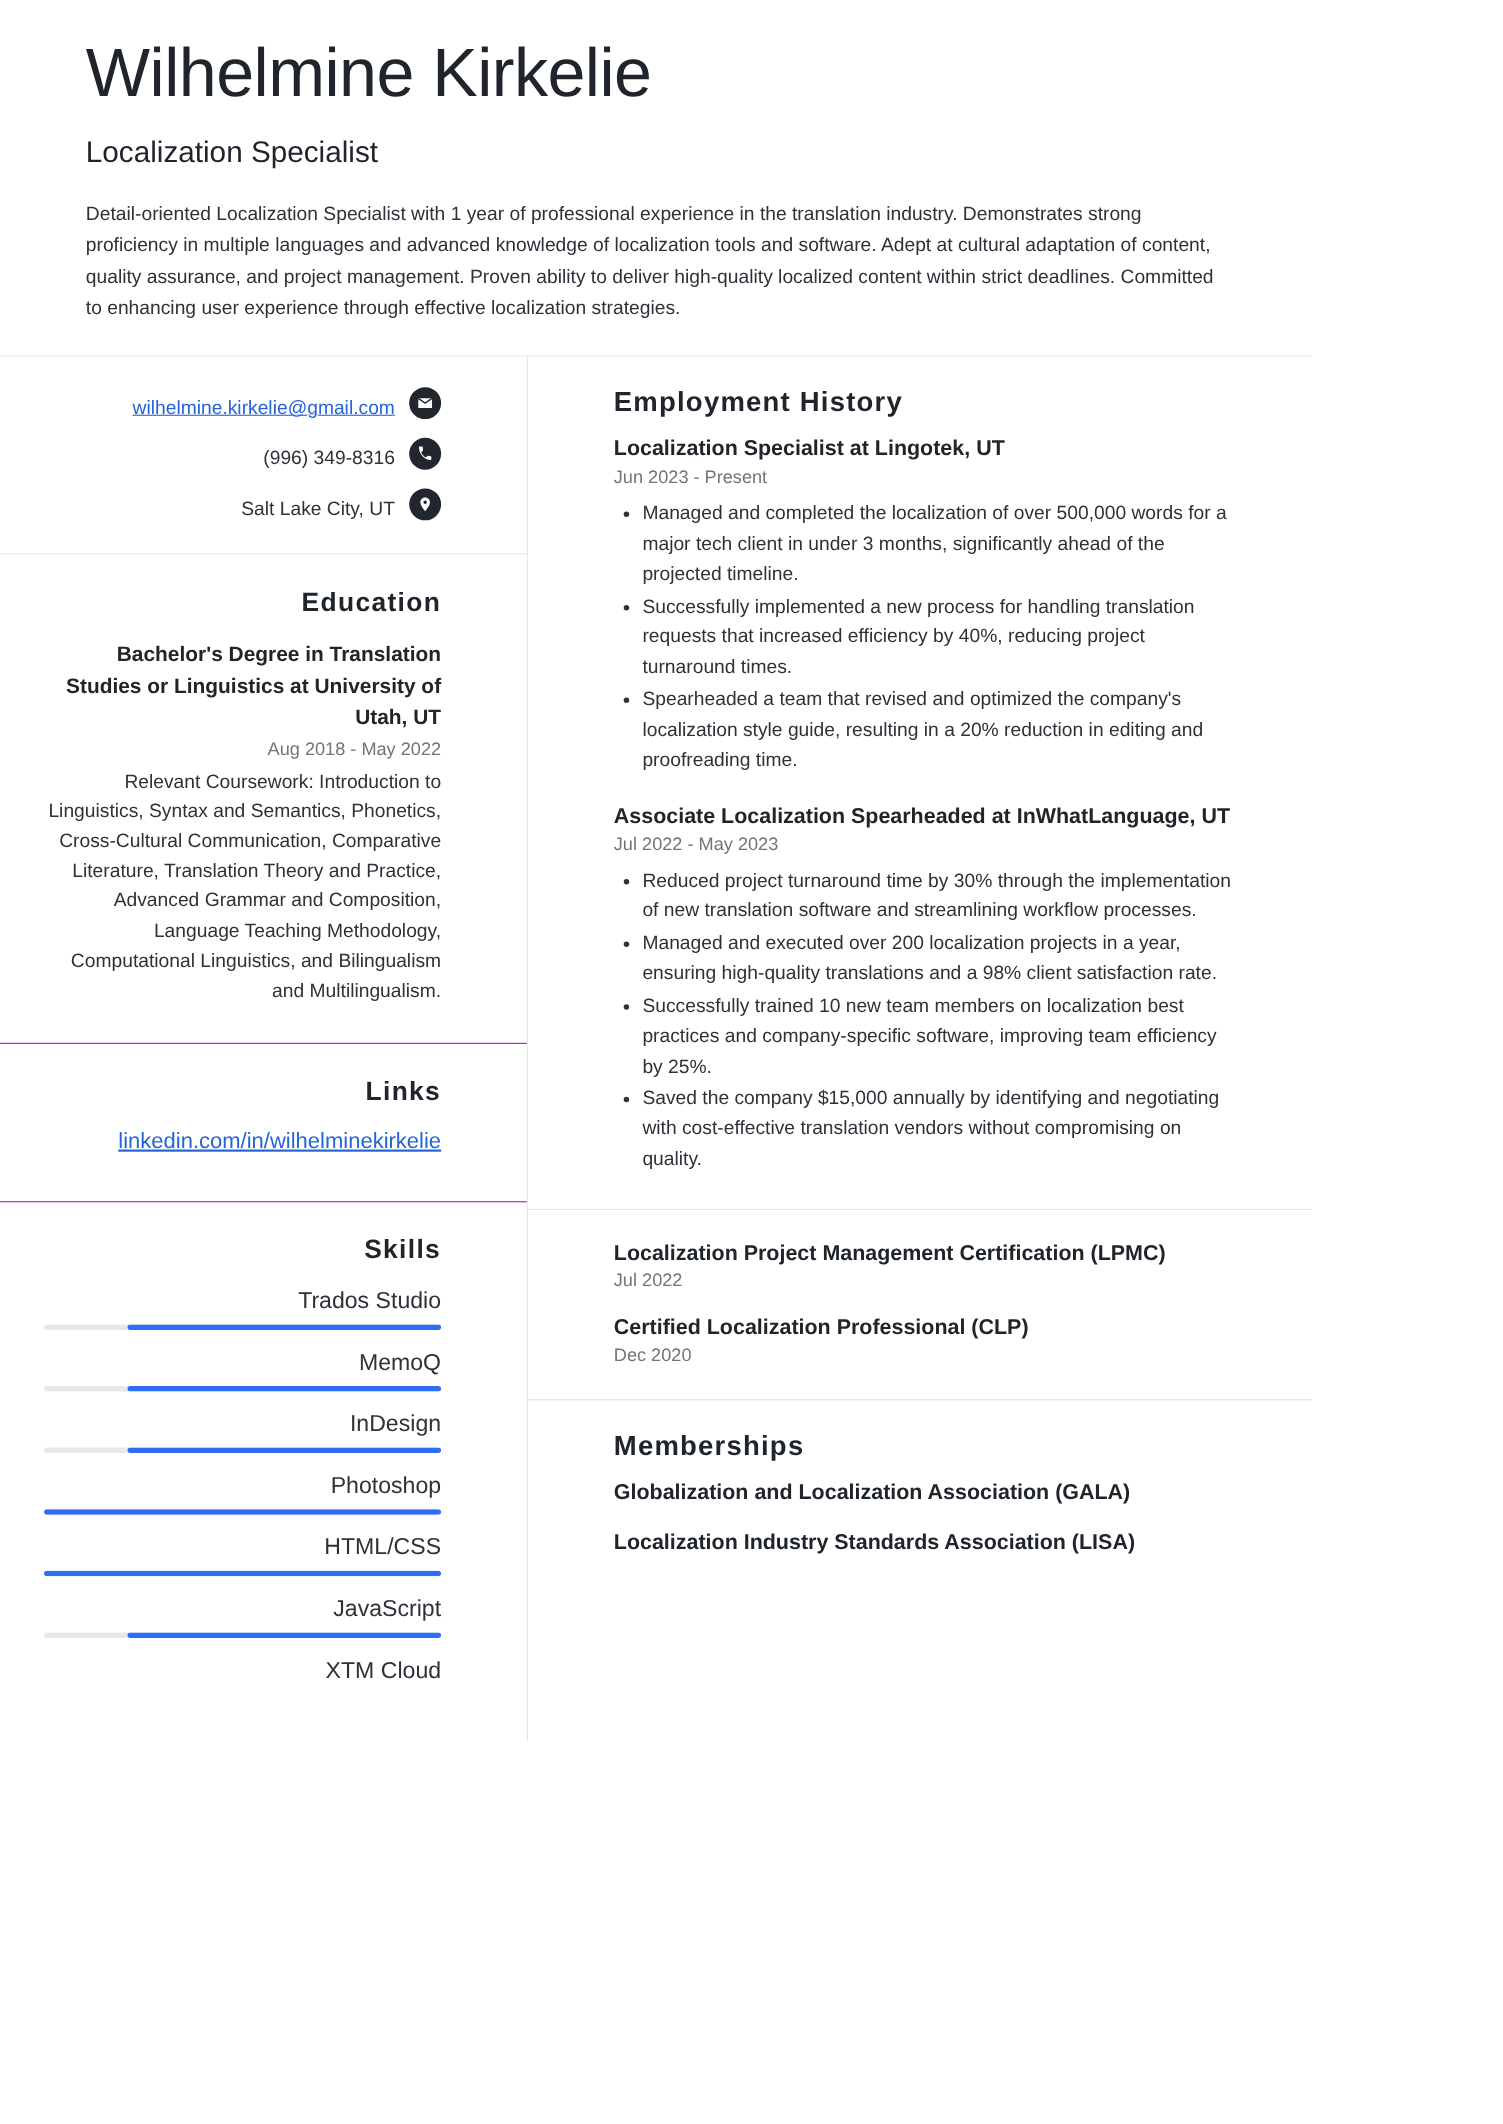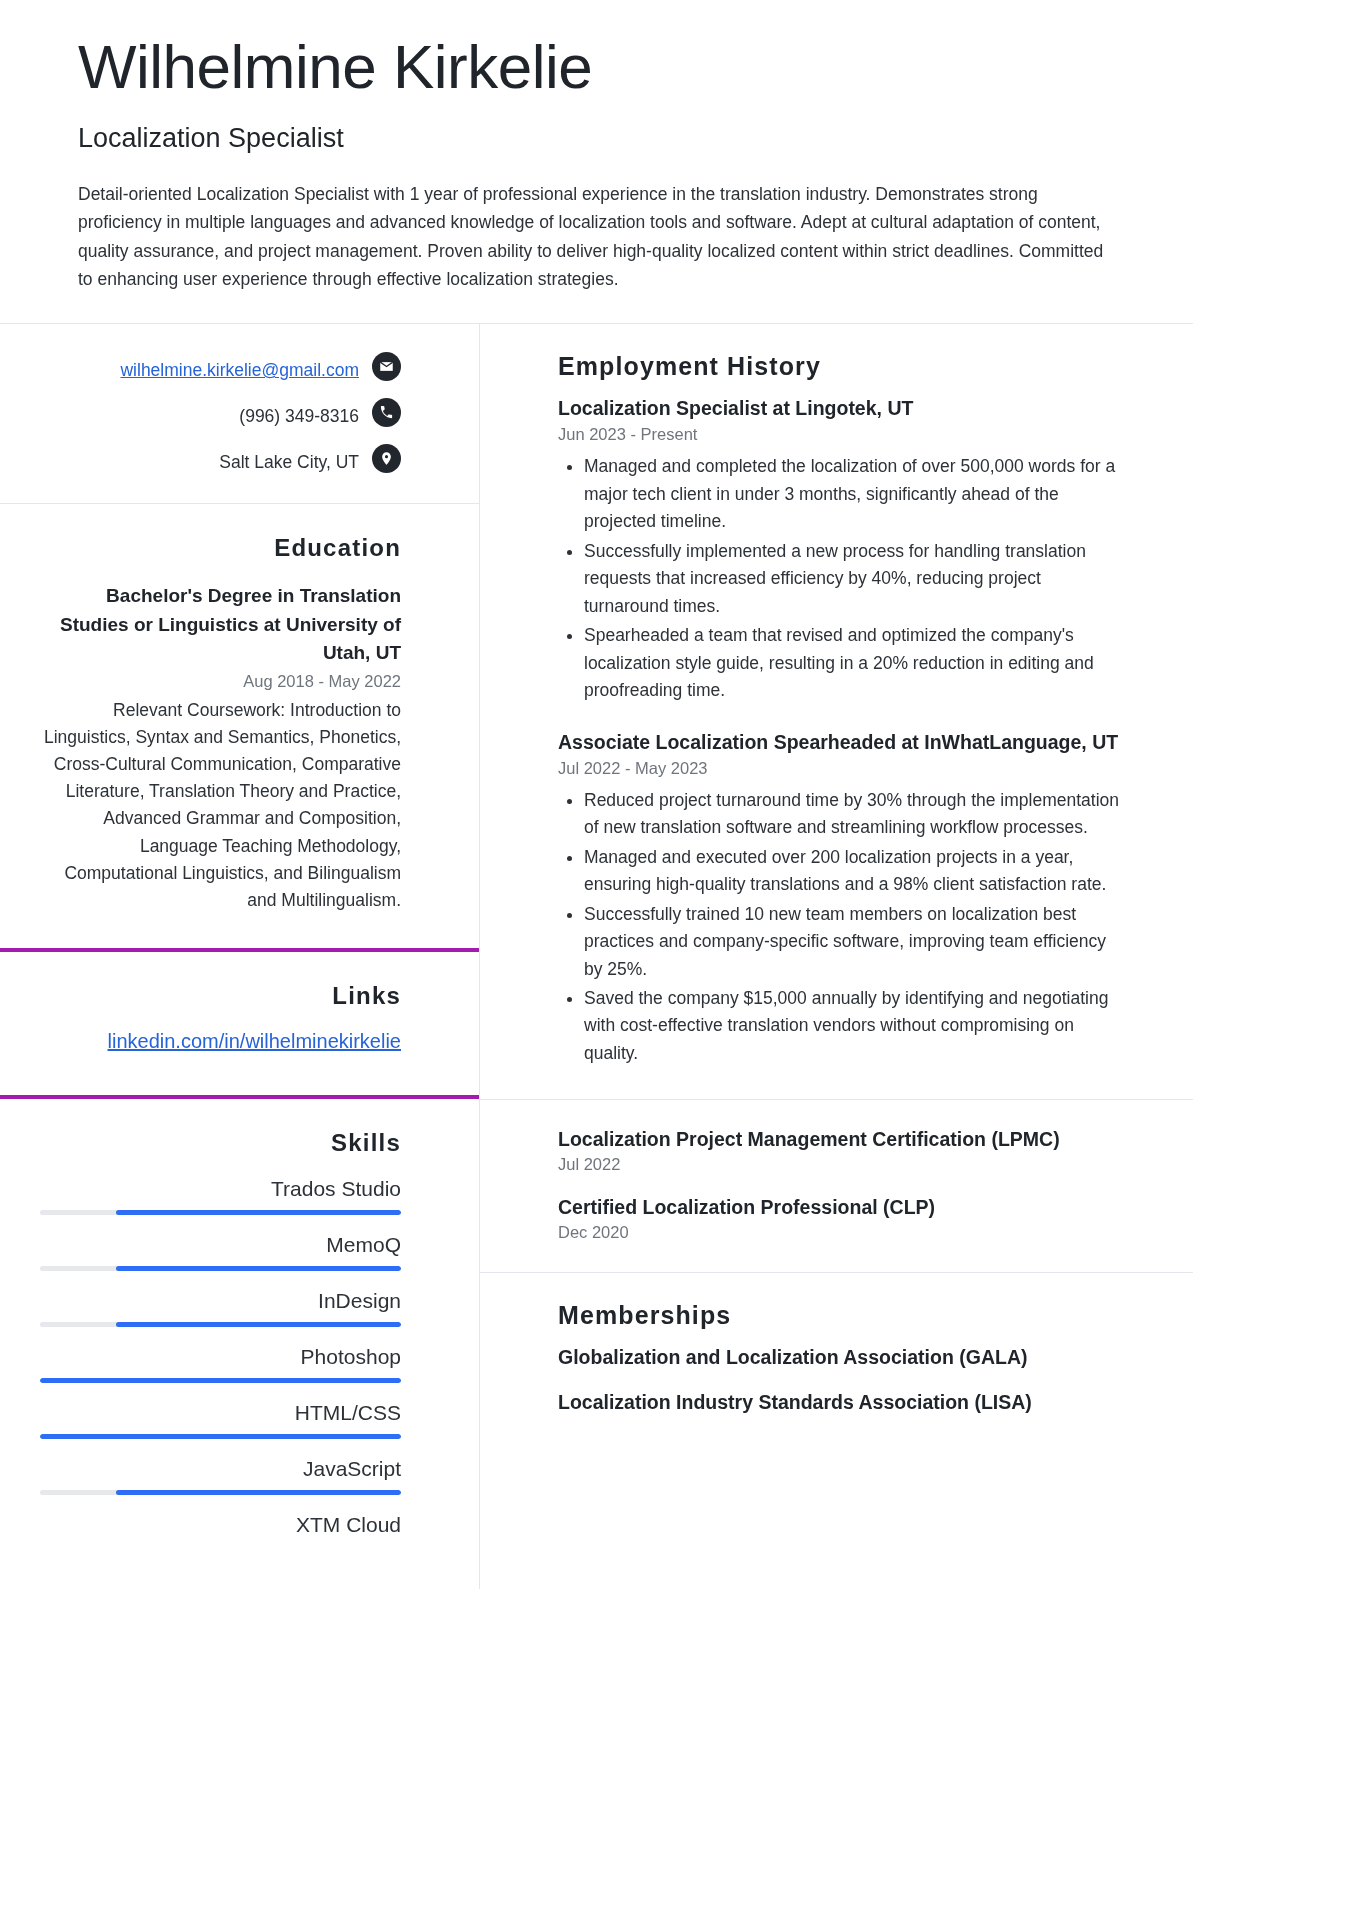--- a/index.html
+++ b/index.html
@@ -93,21 +93,21 @@
     color: #fff;
     display: inline-flex;
     align-items: center;
     justify-content: center;
     flex: 0 0 29px;
   }
   .c-icon svg { display: block; }
 
   .left-section {
     padding: 30px 78px 34px 40px;
-    border-bottom: 4px solid #a21caf;
+    border-bottom: 1px solid #a21caf;
     text-align: right;
   }
   .left-section:last-child { border-bottom: none; }
   .left-heading {
     font-size: 24px;
     font-weight: 700;
     letter-spacing: 1.2px;
     color: #20252b;
     margin: 0 0 20px 0;
   }

